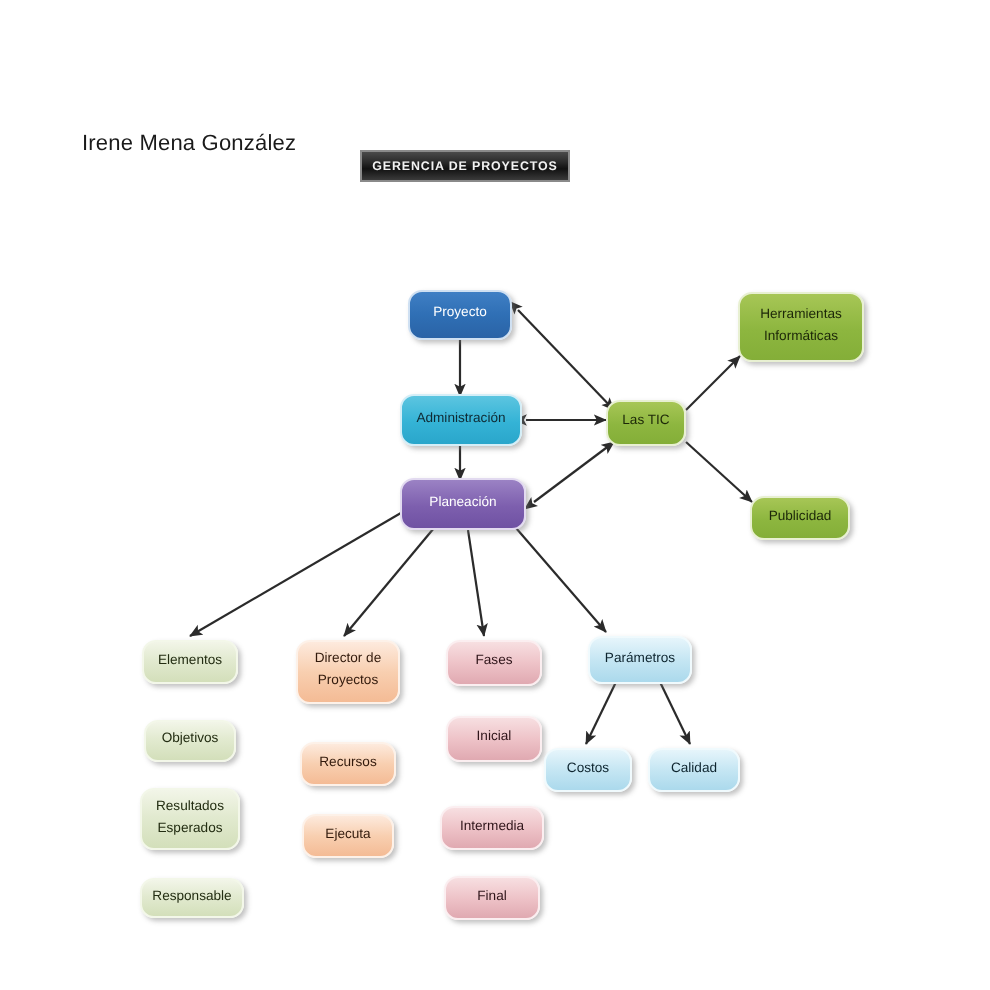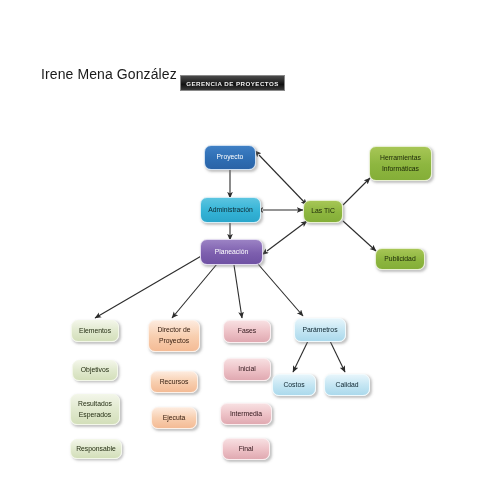--- a/index.html
+++ b/index.html
@@ -17,21 +17,21 @@
     height: 495px;
     background: #ffffff;
     overflow: hidden;
   }
 
   
   #author-name {
     position: absolute;
     left: 41px;
     top: 66px;
-    font-size: 14px;
+    font-size: 11px;
     color: #1a1a1a;
     letter-spacing: 0.1px;
     white-space: nowrap;
   }
 
   
   #title-banner {
     position: absolute;
     left: 180px;
     top: 75px;

